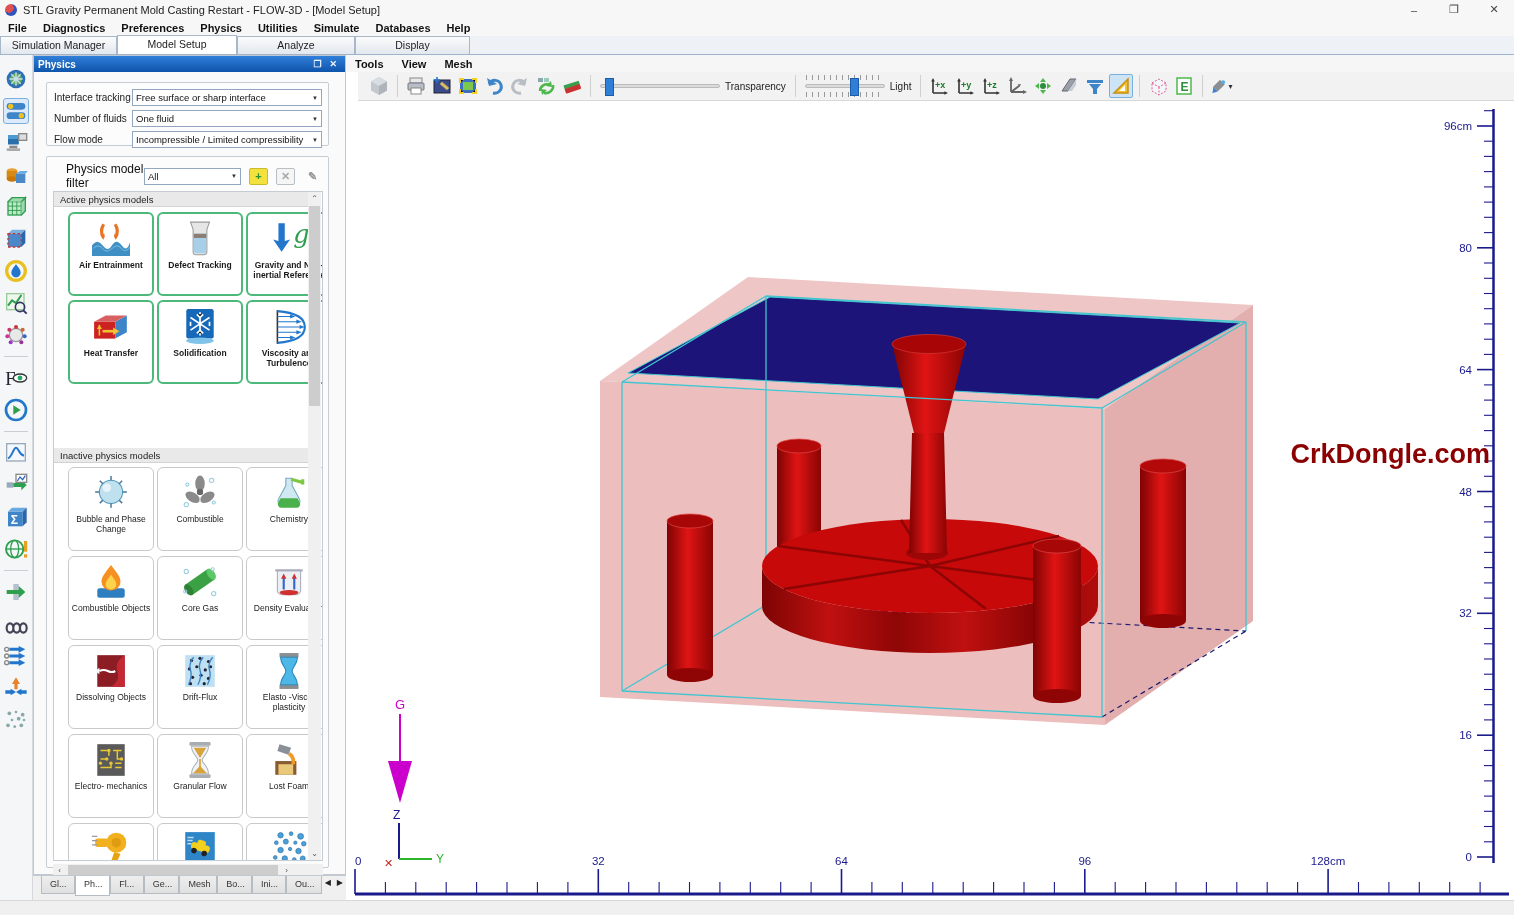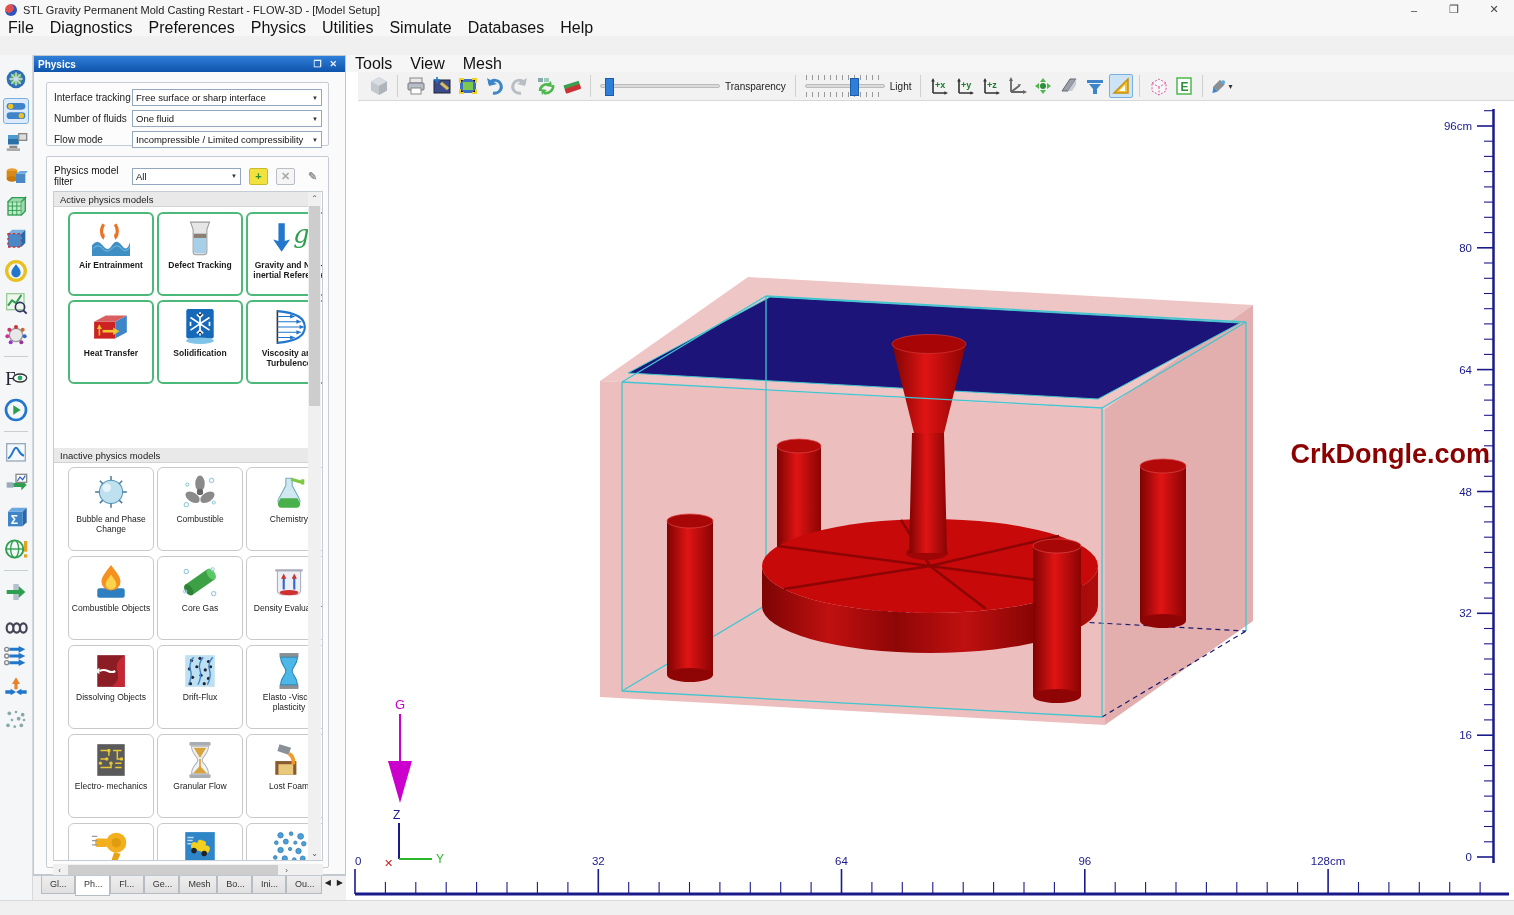--- a/index.html
+++ b/index.html
@@ -13,21 +13,21 @@
   #app-icon { width:12px; height:12px; margin:0 6px 0 5px; border-radius:50%;
     background:radial-gradient(circle at 35% 35%, #e05050 0 40%, #3355bb 41% 100%); }
   #title-text { font-size:11px; color:#222; }
   #win-controls { margin-left:auto; display:flex; }
   .winbtn { width:40px; height:19px; display:flex; align-items:center; justify-content:center;
     color:#444; font-size:11px; }
 
   
   #menubar { position:absolute; left:0; top:19px; width:1514px; height:17px; background:#f7f7f7;
     display:flex; align-items:center; }
-  .menu-item { padding:1px 8px; font-size:16px; color:#111; }
+  .menu-item { padding:1px 8px; font-size:11px; color:#111;font-weight:bold; }
 
   
   #tabrow { position:absolute; left:0; top:36px; width:1514px; height:19px; background:#eef2f7;
     border-bottom:1px solid #9db4cc; display:flex; align-items:flex-end; }
   .main-tab { height:18px; line-height:17px; text-align:center; font-size:10.5px;
     border:1px solid #a8b8c8; border-bottom:none; background:linear-gradient(#fbfbfb,#e2e8ef);
     color:#222; }
   .main-tab.active { background:#fff; height:19px; font-weight:400; position:relative; z-index:2; }
 
   
@@ -51,21 +51,21 @@
   #gb-settings { left:12px; top:26px; width:283px; height:64px; }
   #gb-models   { left:12px; top:100px; width:283px; height:712px; }
 
   .set-row { position:absolute; left:7px; height:17px; display:flex; align-items:center; width:268px; }
   .set-label { width:78px; font-size:10px; color:#222; }
   .dd { flex:1; height:17px; border:1px solid #93a7be; background:#fff; font-size:9.5px;
     display:flex; align-items:center; padding:0 3px; color:#111; }
   .dd .dd-arr { margin-left:auto; font-size:6px; color:#333; padding-left:3px; }
 
   #filter-row { position:absolute; left:7px; top:10px; width:268px; height:18px; display:flex; align-items:center; }
-  #filter-label { width:78px; font-size:10px; }
+  #filter-label { width:78px; font-size:12px;margin-left:12px; }
   #filter-dd { width:88px; }
   .mini-btn { width:19px; height:17px; margin-left:8px; border:1px solid #b8bec5; border-radius:2px;
     display:flex; align-items:center; justify-content:center; font-size:11px; font-weight:bold; background:#f2f2f2; }
   #filter-add { background:#f3e23e; color:#2e8f2e; border-color:#c8bb2e; }
   #filter-del { color:#aaa; background:#f5f5f5; }
   #filter-edit { border:none; background:none; color:#999; }
 
   #models-area { position:absolute; left:6px; top:34px; width:270px; height:670px;
     border:1px solid #c6ccd3; background:#fff; overflow:hidden; }
   .sect-header { position:absolute; left:0; width:255px; height:15px; background:#e9e9e9;
@@ -136,20 +136,26 @@
       <div class="menu-item">File</div>
       <div class="menu-item">Diagnostics</div>
       <div class="menu-item">Preferences</div>
       <div class="menu-item">Physics</div>
       <div class="menu-item">Utilities</div>
       <div class="menu-item">Simulate</div>
       <div class="menu-item">Databases</div>
       <div class="menu-item">Help</div>
     </div>
 
+  <div id="tabrow">
+      <div class="main-tab" style="width: 117px;">Simulation Manager</div>
+      <div class="main-tab active" style="width: 120px;">Model Setup</div>
+      <div class="main-tab" style="width: 118px;">Analyze</div>
+      <div class="main-tab" style="width: 115px;">Display</div>
+    </div>
 
   <div id="sidebar">
       <div class="side-icon">
         <svg viewBox="0 0 18 18" width="100%" height="100%" xmlns="http://www.w3.org/2000/svg">
           <circle cx="9" cy="9" r="7" fill="#2f6fb5"></circle>
           <circle cx="9" cy="9" r="4.5" fill="#5fae5f"></circle>
           <path d="M4 9h10M9 4v10M5.5 5.5l7 7M12.5 5.5l-7 7" stroke="#cde" stroke-width="1"></path>
         </svg>
       </div>
       <div class="side-icon active">

